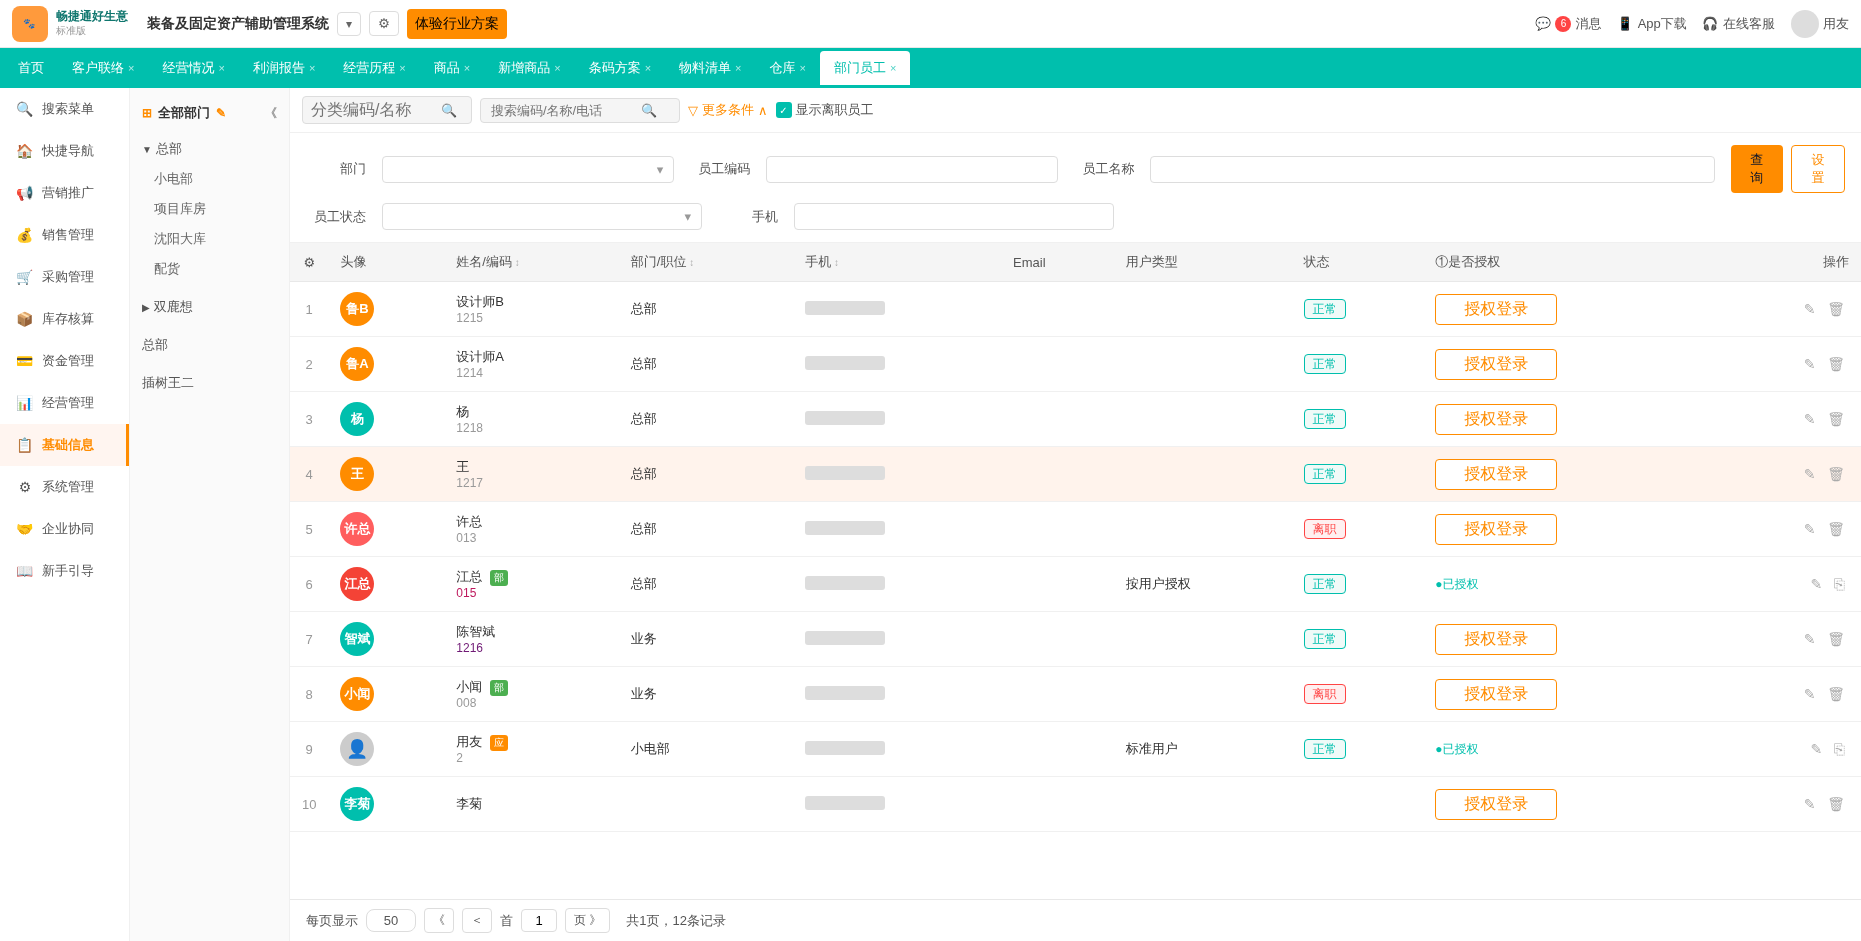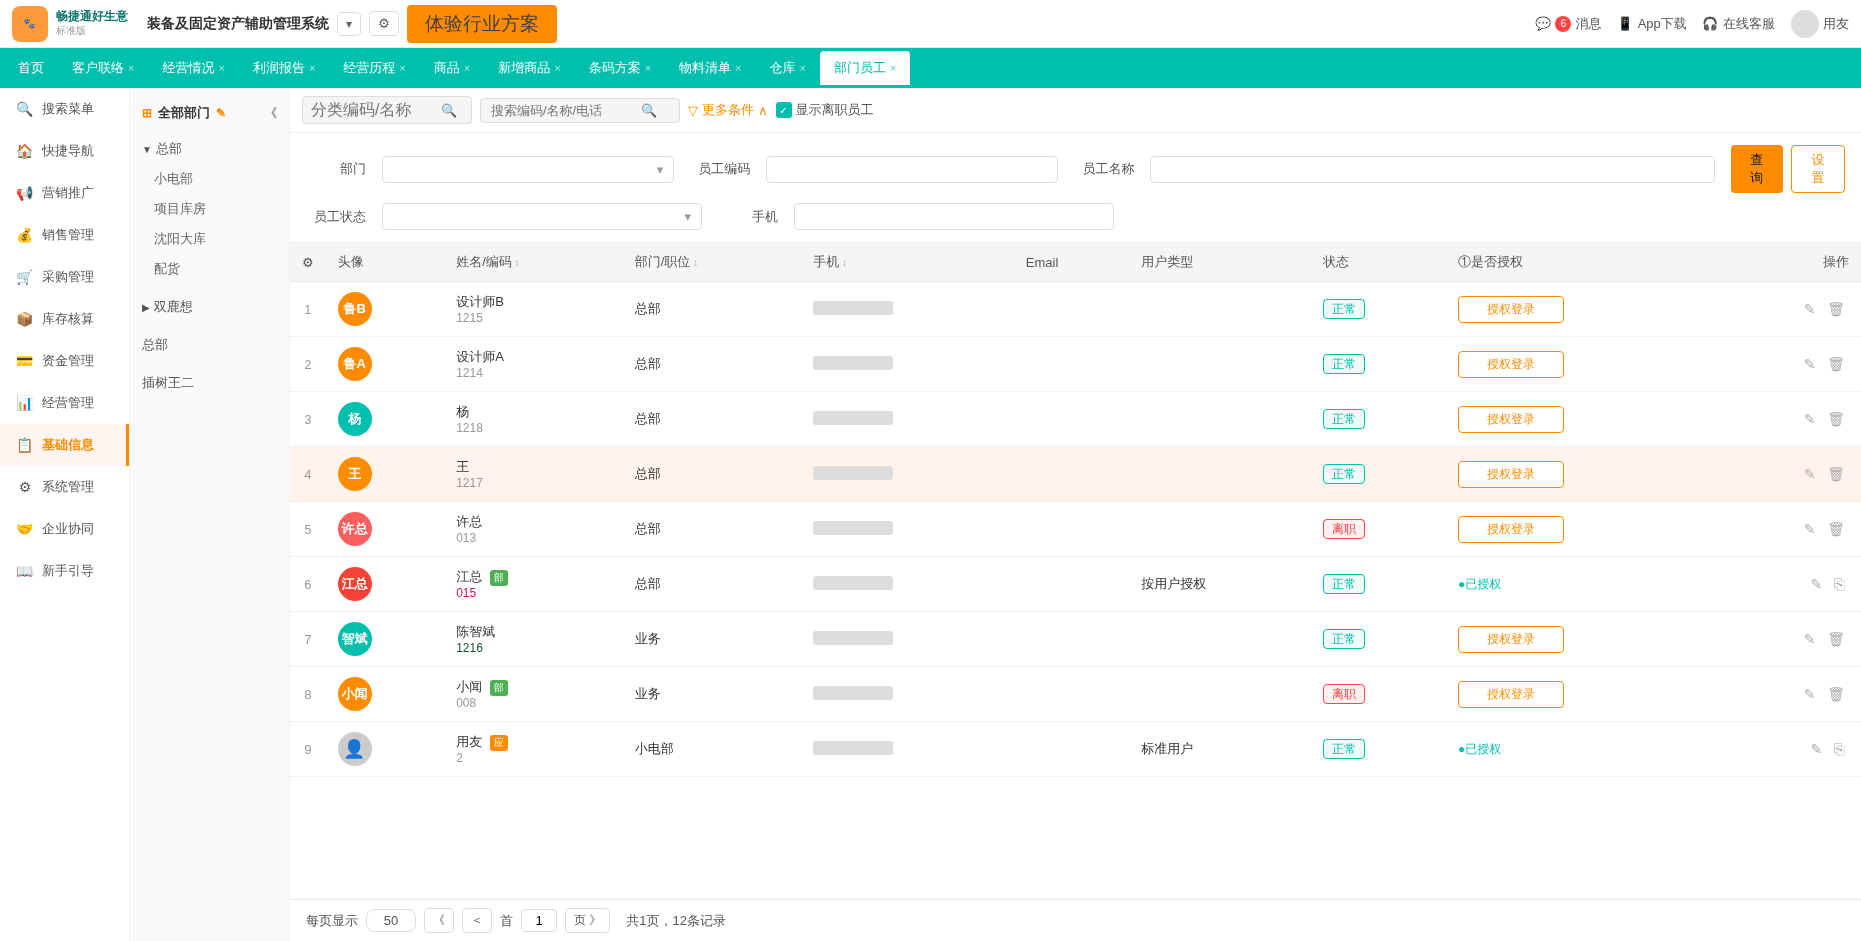--- a/index.html
+++ b/index.html
@@ -8,21 +8,21 @@
     
     .top-bar { background: #fff; height: 48px; display: flex; align-items: center; padding: 0 12px; border-bottom: 1px solid #e8e8e8; }
     .logo-area { display: flex; align-items: center; gap: 8px; width: 130px; }
     .logo-icon { width: 36px; height: 36px; background: #ff9a3c; border-radius: 8px; display: flex; align-items: center; justify-content: center; color: white; font-size: 10px; font-weight: bold; }
     .logo-text { color: #0f766e; font-size: 12px; font-weight: bold; line-height: 1.3; }
     .logo-badge { color: #999; font-size: 10px; }
     .system-title { color: #333; font-size: 14px; font-weight: bold; margin-left: 5px; }
     .top-bar-mid { flex: 1; display: flex; align-items: center; gap: 8px; margin-left: 8px; }
     .dropdown-btn { background: none; border: 1px solid #ddd; border-radius: 4px; padding: 4px 8px; cursor: pointer; color: #666; font-size: 12px; }
     .gear-btn { background: none; border: 1px solid #ddd; border-radius: 4px; padding: 4px 8px; cursor: pointer; color: #666; }
-    .trial-btn { background: #ff8c00; color: #404040; border: none; border-radius: 4px; padding: 6px 18px; cursor: pointer; font-size: 19px; }
+    .trial-btn { background: #ff8c00; color: #000000; border: none; border-radius: 4px; padding: 6px 8px; cursor: pointer; font-size: 14px; }
     .top-bar-right { display: flex; align-items: center; gap: 16px; margin-left: auto; }
     .top-right-item { display: flex; align-items: center; gap: 4px; color: #555; font-size: 13px; cursor: pointer; }
     .badge-red { background: #f44; color: white; border-radius: 50%; width: 16px; height: 16px; display: flex; align-items: center; justify-content: center; font-size: 10px; }
     .user-avatar-small { width: 28px; height: 28px; background: #ddd; border-radius: 50%; }
 
     
     .nav-bar { background: #00bfad; height: 40px; display: flex; align-items: center; padding: 0 4px; }
     .nav-item { color: white; padding: 8px 14px; cursor: pointer; font-size: 13px; white-space: nowrap; display: flex; align-items: center; gap: 4px; border-radius: 4px; }
     .nav-item.active { background: #fff; color: #00bfad; border-radius: 4px 4px 0 0; }
     .nav-item .close-x { font-size: 11px; color: inherit; opacity: 0.7; }
@@ -73,21 +73,21 @@
     .set-btn { background: white; color: #ff8c00; border: 1px solid #ff8c00; border-radius: 4px; padding: 5px 16px; cursor: pointer; font-size: 13px; }
 
     
     .table-container { flex: 1; overflow: auto; background: white; }
     table { width: 100%; border-collapse: collapse; }
     thead tr { background: #f5f5f5; border-bottom: 1px solid #e8e8e8; }
     th { padding: 10px 12px; text-align: left; font-weight: normal; color: #555; font-size: 13px; white-space: nowrap; }
     td { padding: 10px 12px; border-bottom: 1px solid #f0f0f0; font-size: 13px; color: #333; vertical-align: middle; }
     tr.highlighted td { background: #fff3ec; }
     .avatar-circle { width: 34px; height: 34px; border-radius: 50%; display: flex; align-items: center; justify-content: center; color: white; font-size: 13px; font-weight: bold; flex-shrink: 0; }
-    .auth-btn { background: white; border: 1px solid #ff8c00; color: #ff8c00; border-radius: 4px; padding: 4px 28px; cursor: pointer; font-size: 12px; white-space: nowrap; }
+    .auth-btn { background: white; border: 1px solid #ff8c00; color: #ff8c00; border-radius: 4px; padding: 4px 28px; cursor: pointer; font-size: 16px; white-space: nowrap; }
     .status-badge { padding: 2px 8px; border-radius: 4px; font-size: 12px; }
     .status-normal { background: #f0faf8; color: #00bfad; border: 1px solid #00bfad; text-align: right; }
     .status-left { background: #fff0f0; color: #f44; border: 1px solid #f44; }
     .authorized-dot { color: #00bfad; font-size: 12px; }
     .op-btn { background: none; border: none; cursor: pointer; color: #aaa; font-size: 14px; padding: 2px 4px; }
     .phone-blur { display: inline-block; width: 80px; height: 14px; background: #ddd; border-radius: 3px; }
     .dept-badge { display: inline-block; background: #4caf50; color: white; font-size: 10px; padding: 1px 4px; border-radius: 3px; margin-left: 4px; vertical-align: middle; }
     .dept-badge-orange { background: #ff8c00; }
     th.sortable { cursor: pointer; }
     th.sortable::after { content: " ↕"; color: #aaa; font-size: 10px; }
@@ -439,21 +439,21 @@
             </td>
           </tr>
 
           <tr>
             <td style="text-align:center;color:#999;">7</td>
             <td>
               <div class="avatar-circle" style="background:#00bfad;">智斌</div>
             </td>
             <td>
               <div style="cursor:pointer;">陈智斌</div>
-              <div style="color:#14532d;font-size:12px;">1216</div>
+              <div style="color:#701a75;font-size:12px;">1216</div>
             </td>
             <td>业务</td>
             <td><span class="phone-blur"></span></td>
             <td></td>
             <td></td>
             <td><span class="status-badge status-normal">正常</span></td>
             <td><button class="auth-btn">授权登录</button></td>
             <td style="text-align:right;">
               <button class="op-btn">✎</button>
               <button class="op-btn">🗑</button>
@@ -499,20 +499,40 @@
             <td></td>
             <td>标准用户</td>
             <td><span class="status-badge status-normal">正常</span></td>
             <td><span class="authorized-dot">●已授权</span></td>
             <td style="text-align:right;">
               <button class="op-btn">✎</button>
               <button class="op-btn">⎘</button>
             </td>
           </tr>
 
+          <tr>
+            <td style="text-align:center;color:#999;">10</td>
+            <td>
+              <div class="avatar-circle" style="background:#00bfad;">李菊</div>
+            </td>
+            <td>
+              <div style="cursor:pointer;">李菊</div>
+              <div style="color:#999;font-size:12px;"></div>
+            </td>
+            <td></td>
+            <td><span class="phone-blur"></span></td>
+            <td></td>
+            <td></td>
+            <td></td>
+            <td><button class="auth-btn">授权登录</button></td>
+            <td style="text-align:right;">
+              <button class="op-btn">✎</button>
+              <button class="op-btn">🗑</button>
+            </td>
+          </tr>
         </tbody>
       </table>
     </div>
 
     <div class="table-footer">
       <span class="page-size-label">每页显示</span>
       <span class="page-size-val">50</span>
       <button class="page-btn">《</button>
       <button class="page-btn">＜</button>
       <span>首</span>

